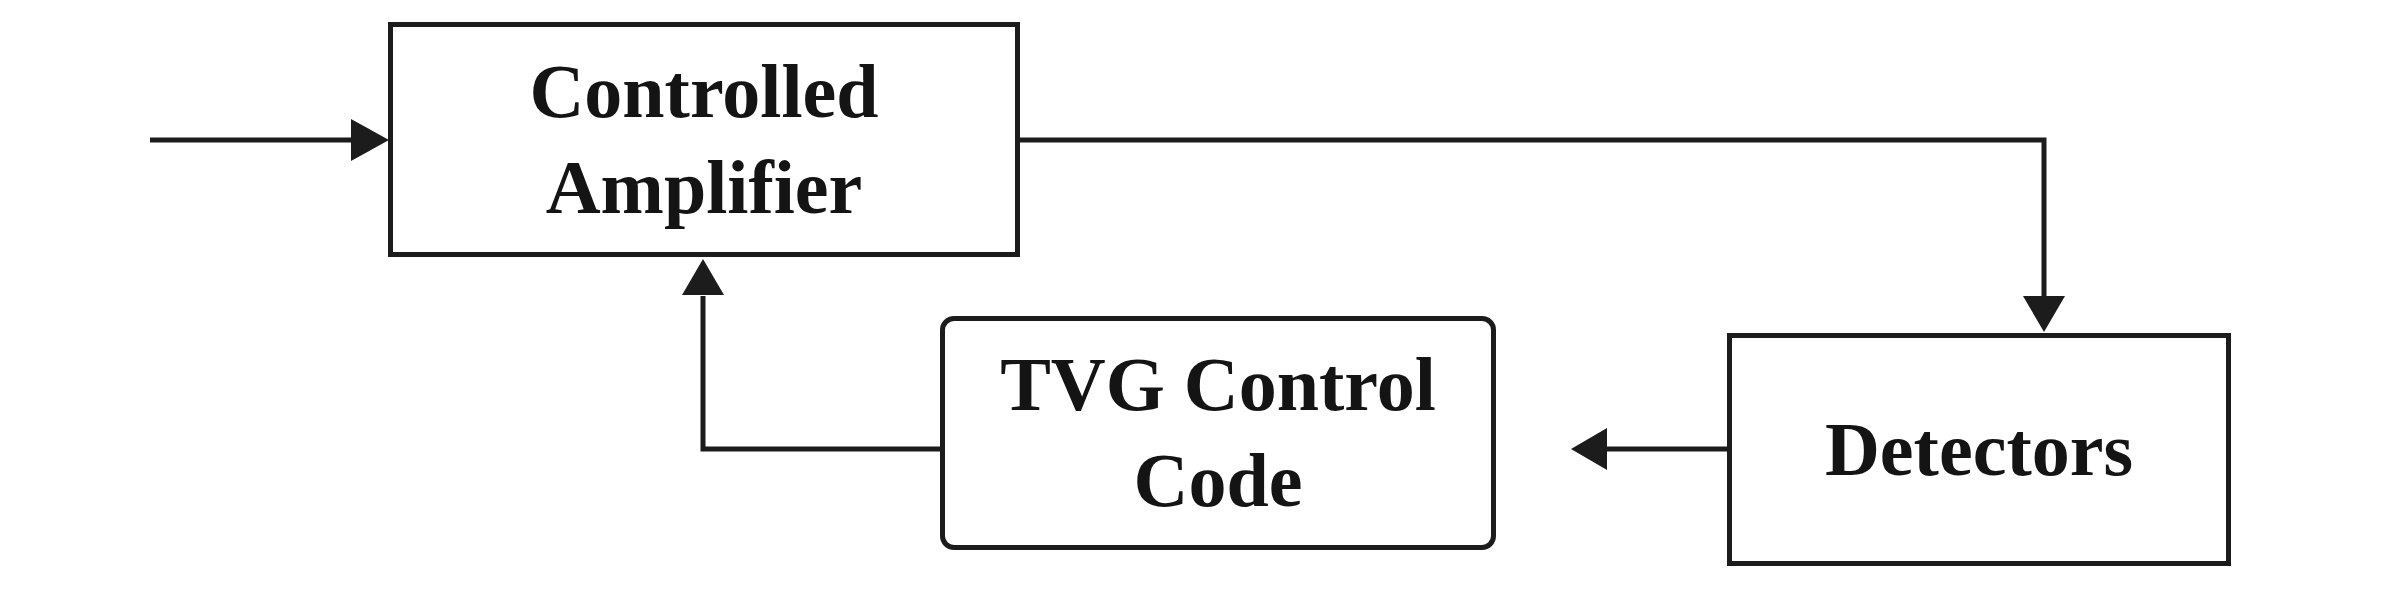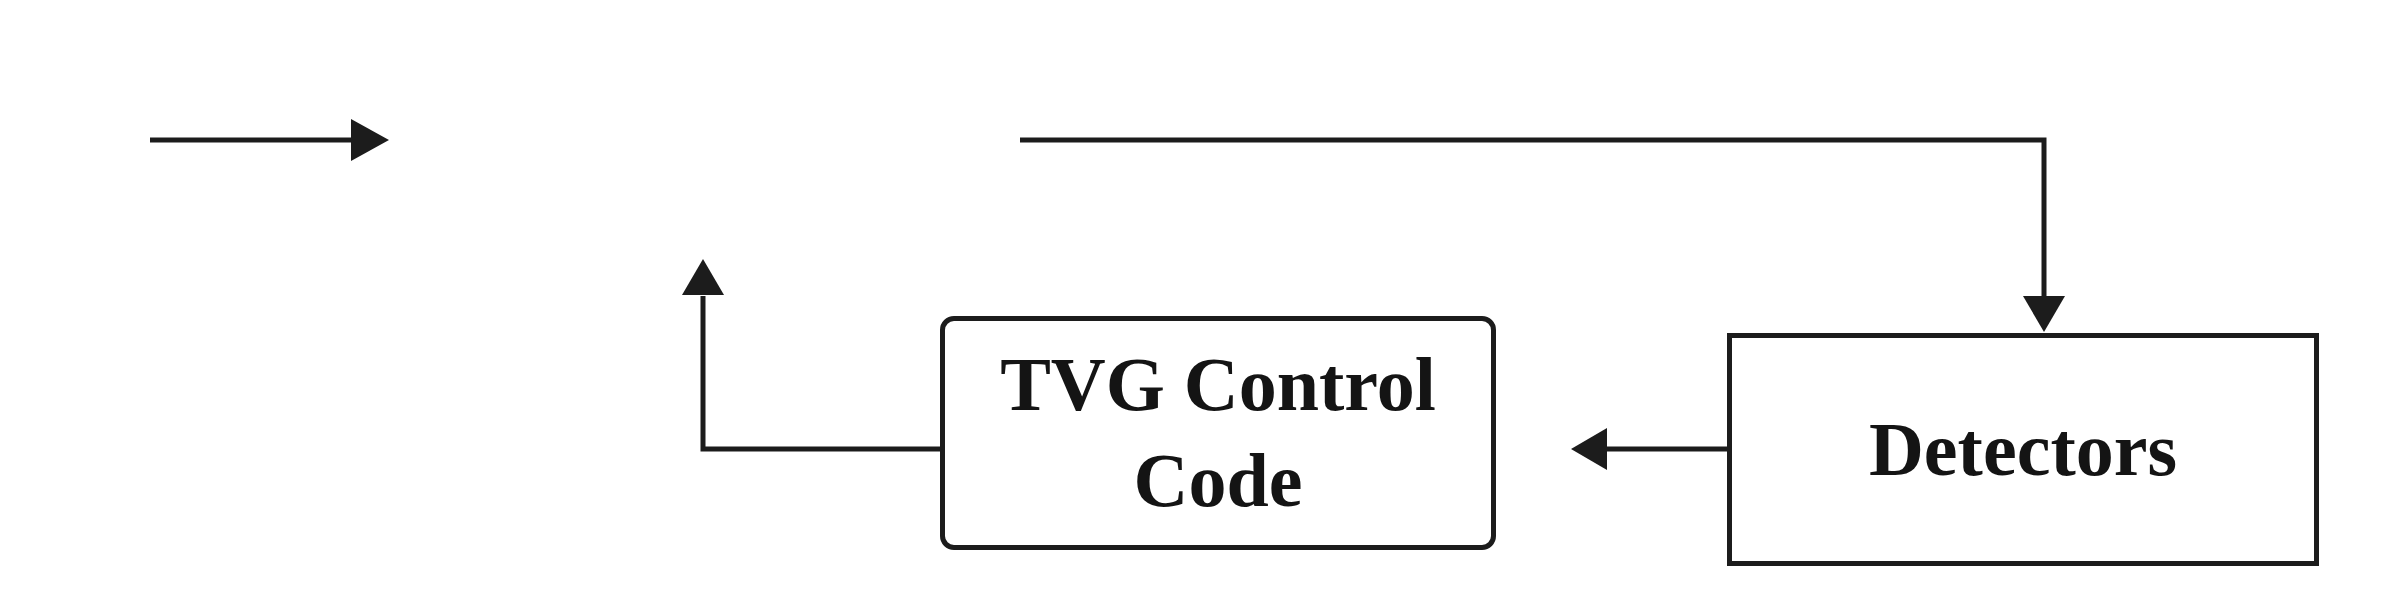--- a/index.html
+++ b/index.html
@@ -49,21 +49,21 @@
     justify-content: center;
     text-align: center;
     font-weight: bold;
     font-size: 76px;
     line-height: 1.26;
     color: var(--color-text);
     padding: 0 40px;
   }
   .node-amplifier { left: 388px; top: 22px;  width: 632px; height: 235px; }
   .node-tvg       { left: 940px; top: 316px; width: 556px; height: 234px; border-radius: 14px; }
-  .node-detectors { left: 1727px; top: 333px; width: 592px; height: 233px; }
+  .node-detectors { left: 1727px; top: 333px; width: 504px; height: 233px; }
   .label-ad {
     position: absolute;
     left: 10px; top: 80px;
     width: 130px; height: 104px;
     display: flex;
     align-items: center;
     justify-content: center;
     font-weight: bold;
     font-size: 100px;
     color: var(--color-text);
@@ -84,20 +84,23 @@
     <polygon points="2044,332 2023,296 2065,296"></polygon>
 
     <path d="M 1727 449 H 1605"></path>
     <polygon points="1571,449 1607,428 1607,470"></polygon>
 
     <path d="M 940 449 H 703 V 296"></path>
     <polygon points="703,259 682,295 724,295"></polygon>
   </svg>
 
 
+  <div class="node node-amplifier">
+    <span>Controlled Amplifier</span>
+  </div>
 
   <div class="node node-tvg">
     <span>TVG Control Code</span>
   </div>
 
   <div class="node node-detectors">
     <span>Detectors</span>
   </div>
 
 </div>

